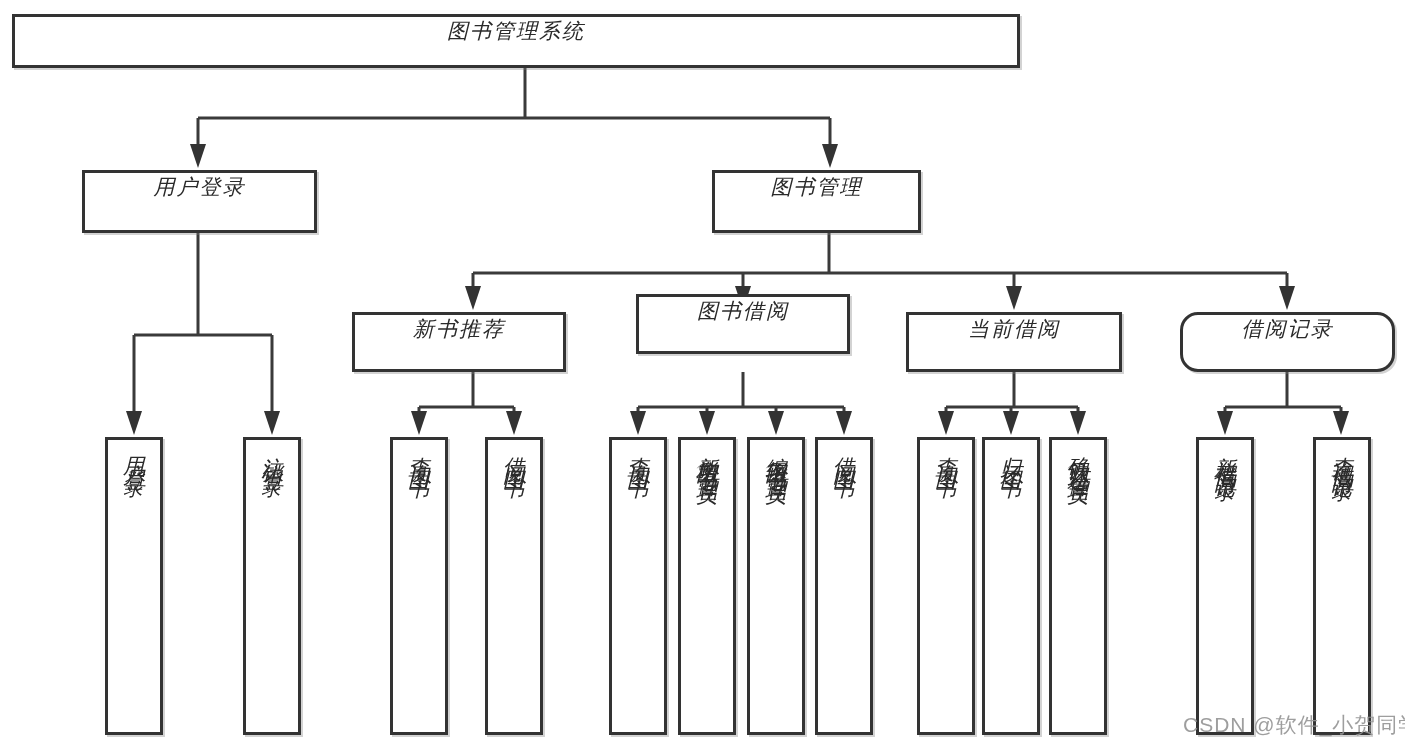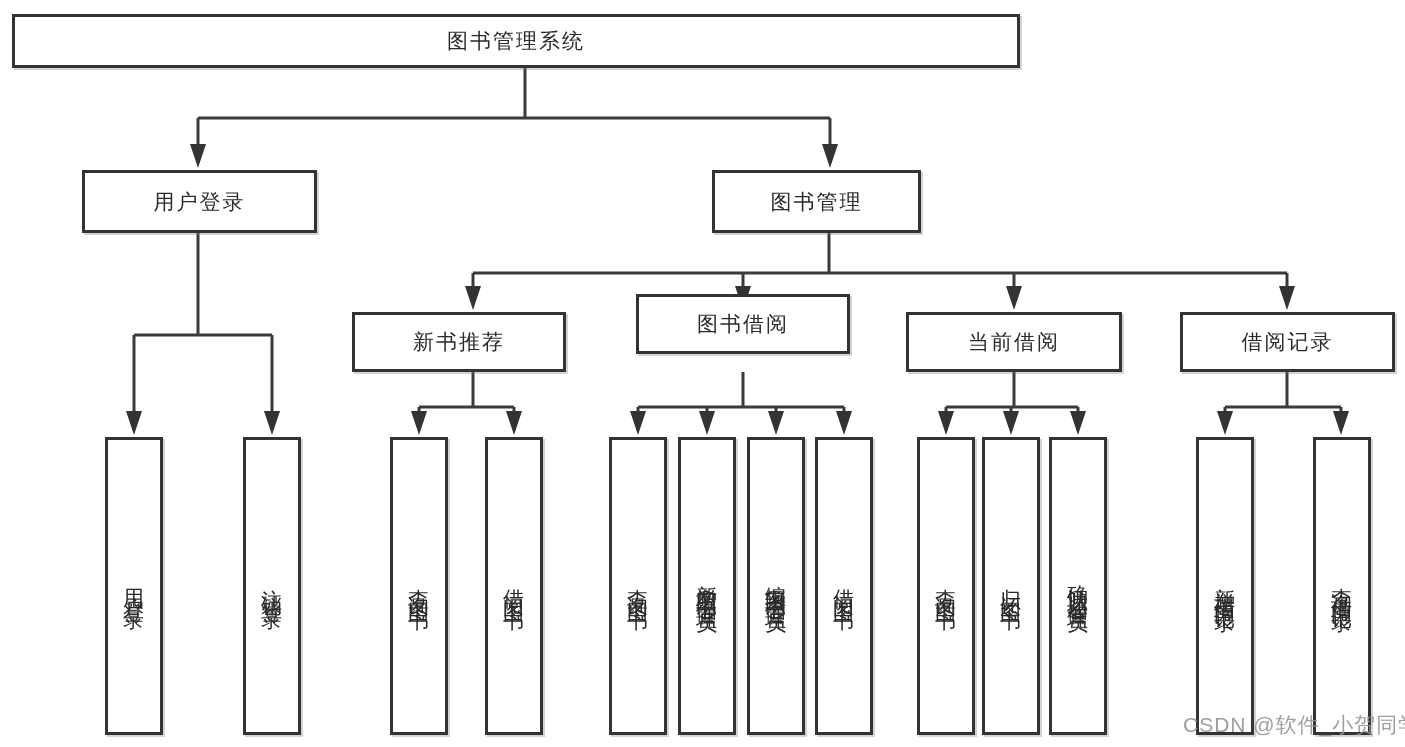--- a/index.html
+++ b/index.html
@@ -10,22 +10,23 @@
     font-family:"Liberation Sans","DejaVu Sans",sans-serif;
     color:#2a2a2a;
     overflow:hidden;
   }
   #connectors{position:absolute;left:0;top:0;width:1405px;height:747px;}
   .node{
     position:absolute;
     box-sizing:border-box;
     background:#ffffff;
     border:3px solid #333333;
-    display:flex;align-items:center;justify-content:center;
+    display:flex;justify-content:center;
     box-shadow:2px 2px 0 rgba(130,130,130,0.35);
+    font-style:italic;
   }
   .node .lbl{
     font-size:21px;
     letter-spacing:2px;
     white-space:nowrap;
     color:#2a2a2a;
   }
   .leaf .lbl{
     writing-mode:vertical-rl;
     text-orientation:mixed;
@@ -112,21 +113,21 @@
 
   <div class="node" style="left:352px;top:312px;width:214px;height:60px;">
     <span class="lbl">新书推荐</span>
   </div>
   <div class="node" style="left:636px;top:294px;width:214px;height:60px;">
     <span class="lbl">图书借阅</span>
   </div>
   <div class="node" style="left:906px;top:312px;width:216px;height:60px;">
     <span class="lbl">当前借阅</span>
   </div>
-  <div class="node" style="left:1180px;top:312px;width:215px;height:60px;">
+  <div class="node" style="left:1180px;top:312px;width:215px;height:60px;border-radius:18px;">
     <span class="lbl">借阅记录</span>
   </div>
 
   <div class="node leaf" style="left:105px;top:437px;width:58px;height:298px;">
     <span class="lbl">用户登录</span>
   </div>
   <div class="node leaf" style="left:243px;top:437px;width:58px;height:298px;">
     <span class="lbl">注销登录</span>
   </div>
 

